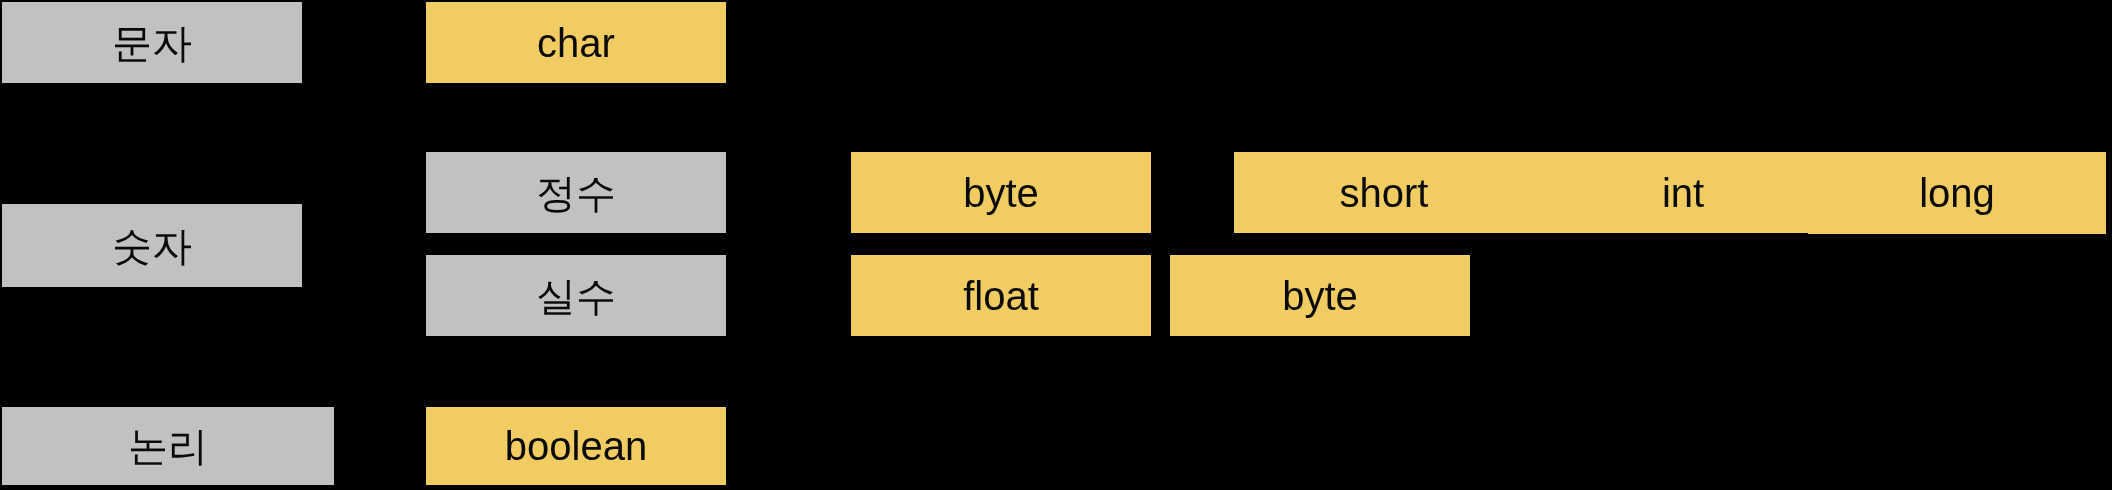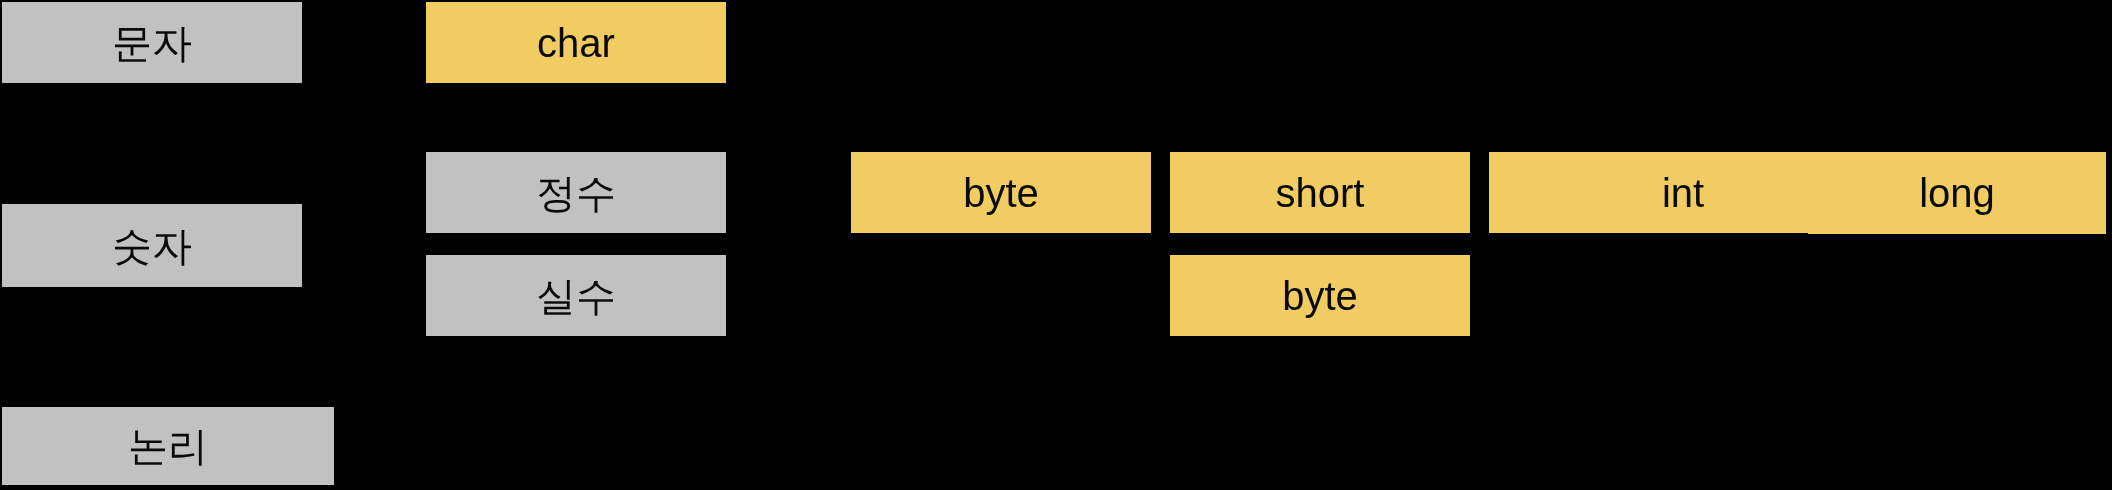--- a/index.html
+++ b/index.html
@@ -34,21 +34,21 @@
   .pos-cat-logic     { left: 2px;    top: 407px; width: 332px; height: 78px; }
 
   
   .pos-type-char     { left: 426px;  top: 2px;   width: 300px; height: 81px; text-align: right; }
   .pos-sub-integer   { left: 426px;  top: 152px; width: 300px; height: 81px; }
   .pos-sub-real      { left: 426px;  top: 255px; width: 300px; height: 81px; }
   .pos-type-boolean  { left: 426px;  top: 407px; width: 300px; height: 78px; }
 
   
   .pos-type-byte     { left: 851px;  top: 152px; width: 300px; height: 81px; }
-  .pos-type-short    { left: 1170px; top: 152px; width: 300px; height: 81px; }
+  .pos-type-short    { left: 1234px; top: 152px; width: 300px; height: 81px; }
   .pos-type-int      { left: 1489px; top: 152px; width: 300px; height: 81px; padding-left: 44px; }
   .pos-type-long     { left: 1808px; top: 152px; width: 298px; height: 82px; }
 
   
   .pos-type-float    { left: 851px;  top: 255px; width: 300px; height: 81px; }
   .pos-type-byte2    { left: 1170px; top: 255px; width: 300px; height: 81px; }
 </style>
 </head>
 <body>
 
@@ -59,17 +59,19 @@
 
   <div class="box gray pos-sub-integer">정수</div>
 
   <div class="box gray pos-cat-number">숫자</div>
   <div class="box yellow pos-type-byte">byte</div>
   <div class="box yellow pos-type-short">short</div>
   <div class="box yellow pos-type-int">int</div>
   <div class="box gray pos-sub-real">실수</div>
 
   <div class="box yellow pos-type-long">long</div>
+  <div class="box yellow pos-type-float">float</div>
   <div class="box yellow pos-type-byte2">byte</div>
 
   <div class="box gray pos-cat-logic">논리</div>
+  <div class="box yellow pos-type-boolean">boolean</div>
 
 </div>
 
 </body></html>

